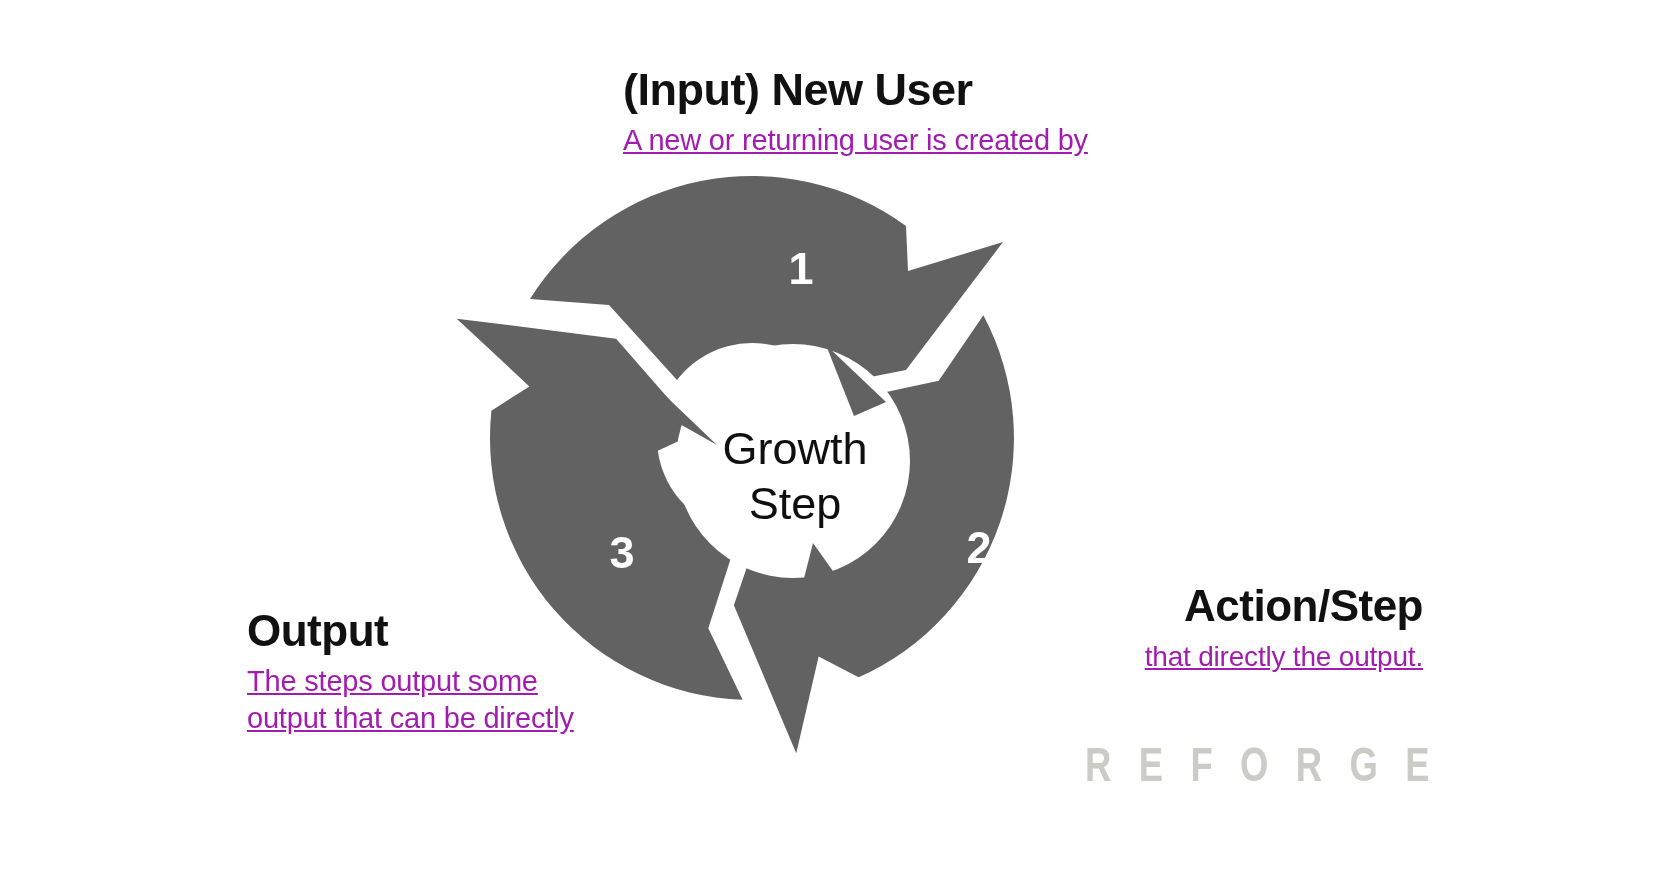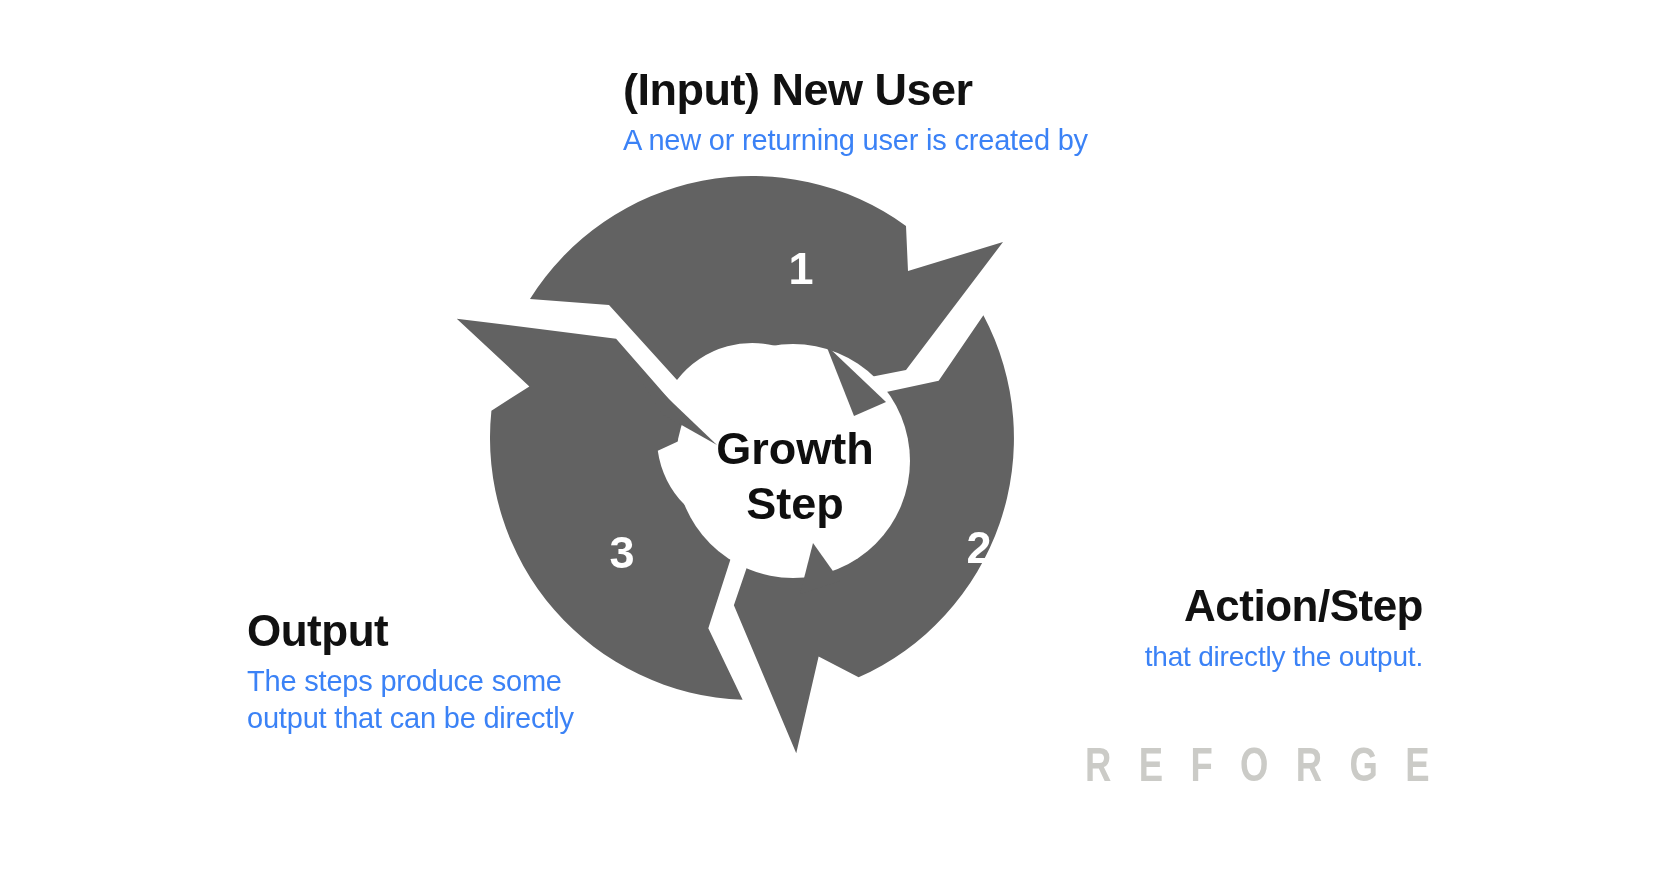--- a/index.html
+++ b/index.html
@@ -35,22 +35,23 @@
     font-weight: bold;
     color: #111111;
     letter-spacing: -0.5px;
   }
   .top-block h2 {
     font-size: 45px;
   }
   .block .desc {
     font-size: 29px;
     line-height: 36px;
-    color: #3b82f6;
+    color: #a21caf;
     letter-spacing: -0.2px;
+    text-decoration: underline;
   }
   .top-block {
     left: 623px;
     top: 57px;
     margin-top: 10px;
   }
   .output-block {
     left: 247px;
     top: 569px;
     margin-top: 40px;
@@ -69,21 +70,21 @@
     line-height: 37px;
   }
   .center-label {
     position: absolute;
     left: 635px;
     top: 421px;
     width: 320px;
     text-align: center;
     font-size: 45px;
     line-height: 55px;
-    font-weight: bold;
+    font-weight: normal;
     color: #0f0f0f;
   }
   .step-num {
     position: absolute;
     width: 44px;
     text-align: center;
     font-size: 45px;
     line-height: 45px;
     font-weight: bold;
     color: #ffffff;
@@ -134,21 +135,21 @@
   <div class="block top-block">
     <h2>(Input) New User</h2>
     <div class="desc">
       <div>A new or returning user is created by</div>
     </div>
   </div>
 
   <div class="block output-block">
     <h2>Output</h2>
     <div class="desc">
-      <div>The steps produce some</div>
+      <div>The steps output some</div>
       <div>output that can be directly</div>
     </div>
   </div>
 
   <div class="block action-block">
     <h2>Action/Step</h2>
     <div class="desc">
       <div>that directly the output.</div>
     </div>
   </div>

